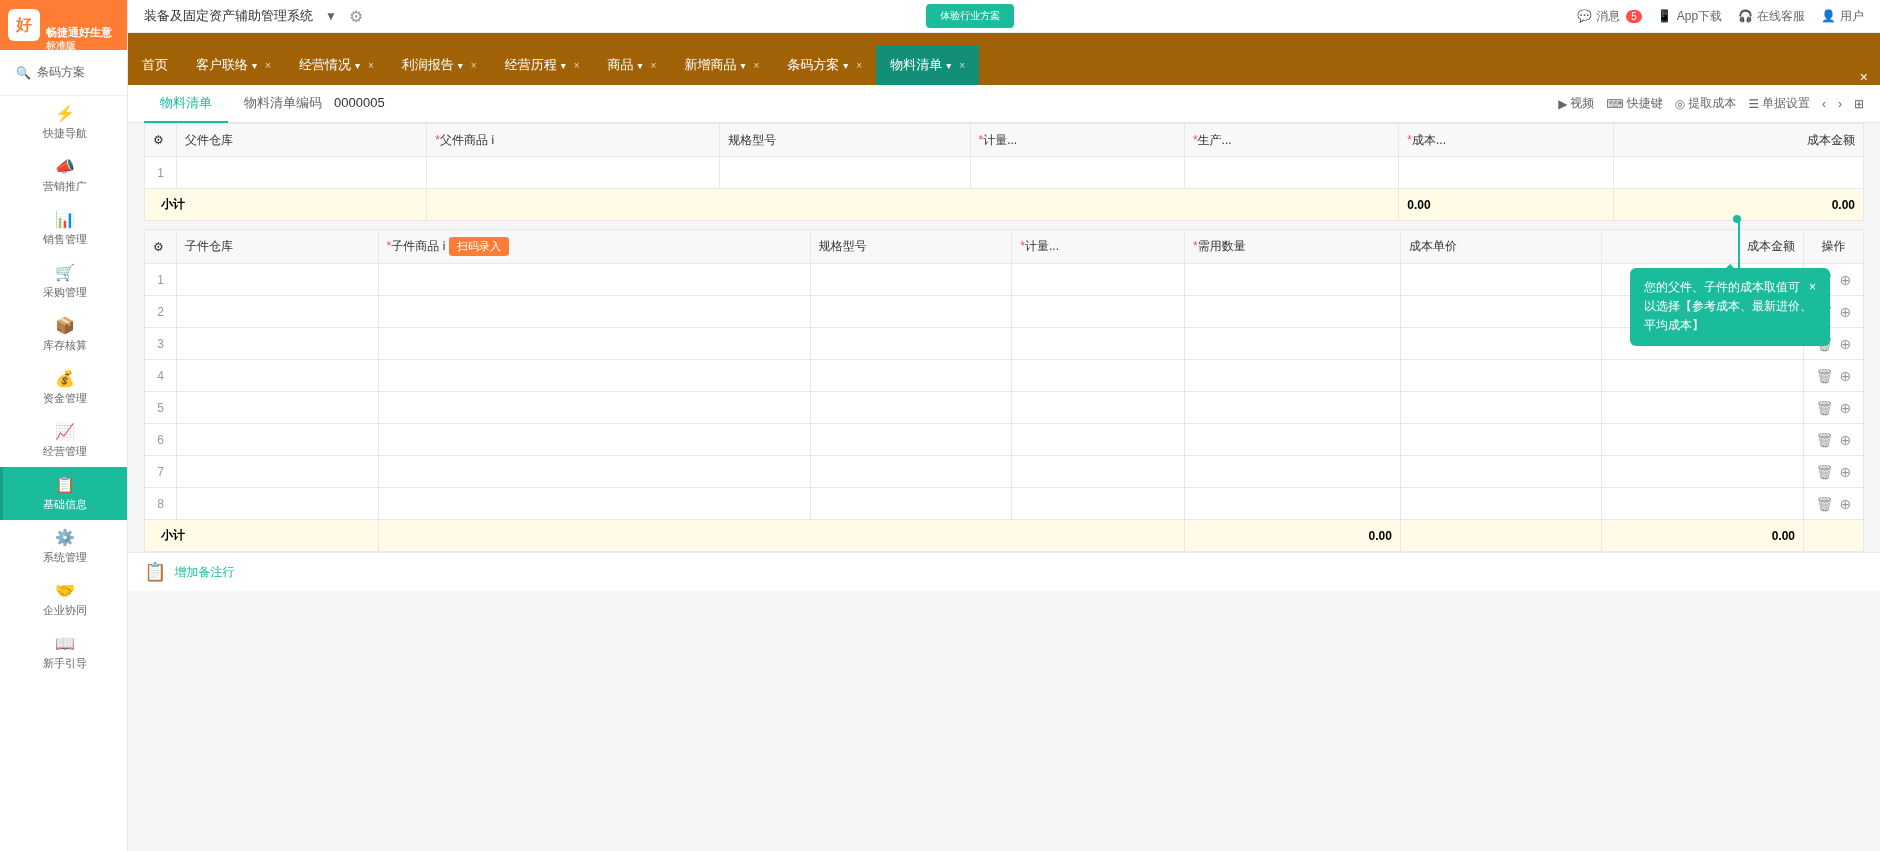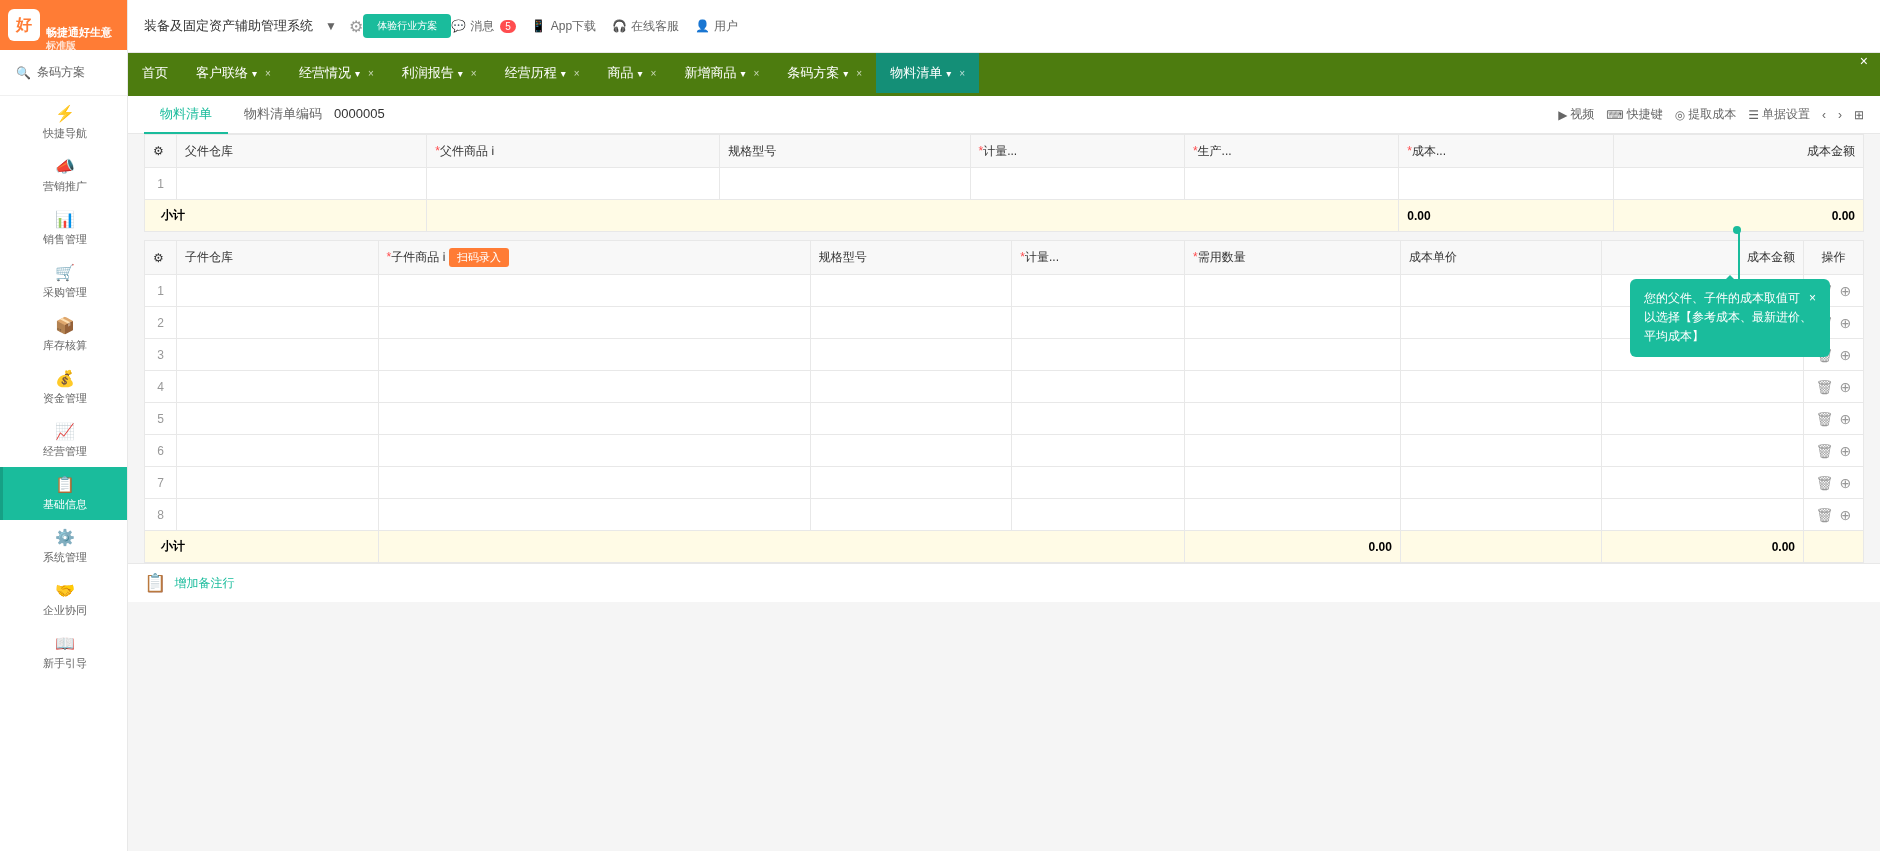--- a/index.html
+++ b/index.html
@@ -77,26 +77,26 @@
     .main {
       flex: 1;
       display: flex;
       flex-direction: column;
       overflow: hidden;
     }
 
     
     .topbar {
       background: #fff;
-      height: 53px;
+      height: 33px;
       display: flex;
       align-items: center;
       padding: 0 16px;
       border-bottom: 1px solid #e8e8e8;
-      justify-content: flex-start;
+      justify-content: space-between;
       flex-shrink: 0;
     }
     .topbar-left { display: flex; align-items: center; gap: 12px; }
     .topbar-title { font-size: 13px; color: #333; }
     .topbar-select {
       display: flex;
       align-items: center;
       gap: 4px;
       color: #666;
       cursor: pointer;
@@ -110,25 +110,25 @@
       border-radius: 4px;
       font-size: 10px;
       cursor: pointer;
     }
     .topbar-right { display: flex; align-items: center; gap: 16px; color: #666; font-size: 12px; }
     .topbar-right-item { display: flex; align-items: center; gap: 4px; cursor: pointer; }
     .badge { background: #ff4d4f; color: #fff; border-radius: 10px; font-size: 10px; padding: 1px 5px; margin-left: 2px; }
 
     
     .nav-tabs {
-      background: #4d7c0f;
-      display: flex;
-      align-items: flex-start;
+      background: #a16207;
+      display: flex;
+      align-items: flex-end;
       flex-shrink: 0;
-      height: 43px;
+      height: 52px;
       position: relative;
     }
     .nav-tab {
       padding: 0 14px;
       height: 40px;
       display: flex;
       align-items: center;
       color: #fff;
       cursor: pointer;
       font-size: 13px;

